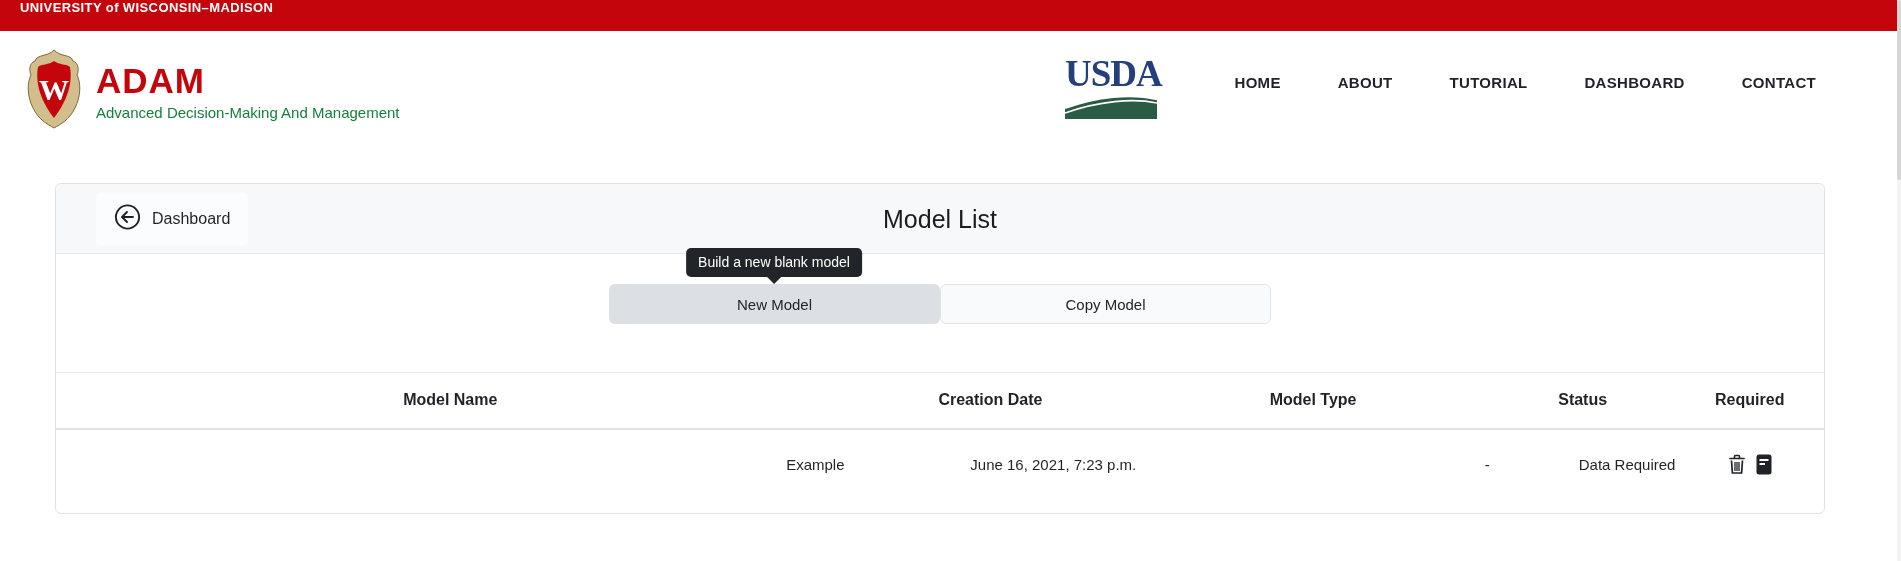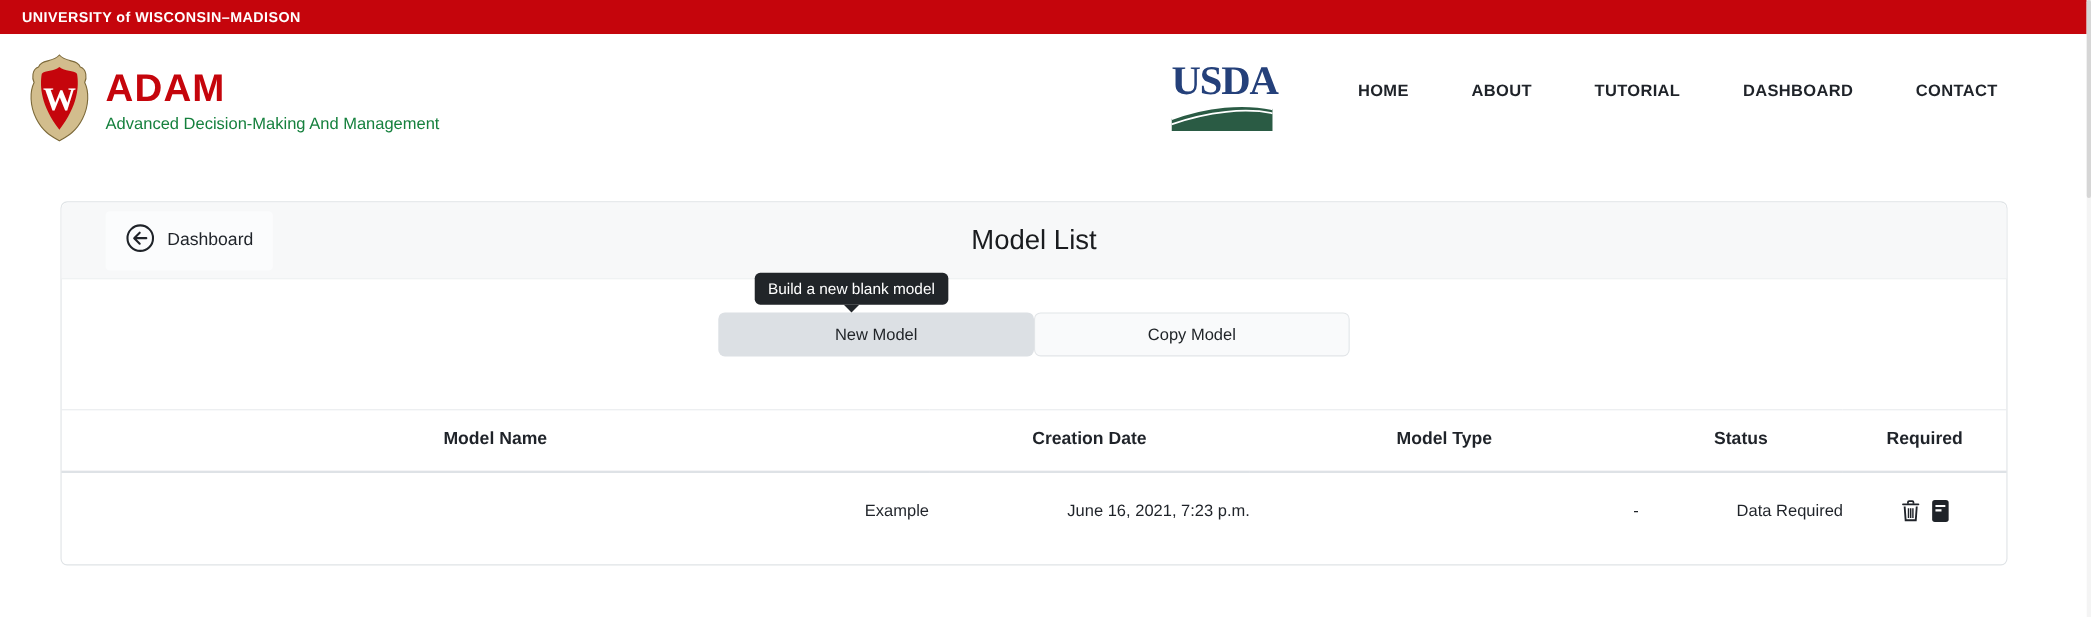--- a/index.html
+++ b/index.html
@@ -1,21 +1,21 @@
 <!DOCTYPE html>
 <html><head>
 <meta charset="utf-8">
 <style>
   * { box-sizing: border-box; margin: 0; padding: 0; }
   html,body { width:1901px; height:561px; background:#fff; overflow:hidden;
     font-family:"Liberation Sans", sans-serif; color:#212529; }
 
   
   .topbar { position:absolute; left:0; top:0; width:1897px; height:31px;
-    background:#c5050c; display:flex; align-items:center; }
+    background:#c5050c; display:flex; }
   .topbar span { color:#fff; font-weight:bold; font-size:13px; letter-spacing:.4px;
     padding-left:20px; }
 
   
   .header { position:absolute; left:0; top:31px; width:1897px; height:114px; background:#fff; }
 
   .brand { position:absolute; left:27px; top:17px; display:flex; align-items:center; }
   .brand-text { margin-left:15px; }
   .brand-title { color:#c5050c; font-size:35px; font-weight:bold; letter-spacing:1px; line-height:38px; }
   .brand-sub { color:#15803d; font-size:15px; margin-top:4px; }
@@ -42,21 +42,21 @@
   .back-btn { position:absolute; left:40px; top:50%; transform:translateY(-50%);
     display:flex; align-items:center; gap:11px; padding:11px 18px; background:#fbfcfd;
     border-radius:4px; cursor:pointer; }
   .back-btn span { font-size:16px; color:#1f2329; }
   .panel-title { position:absolute; left:0; right:0; top:50%; transform:translateY(-50%);
     text-align:center; font-size:25px; color:#1a1c1f; }
 
   
   .tabs-section { position:relative; height:102px; }
   .tabs { position:absolute; left:50%; top:30px; transform:translateX(-50%); display:flex; }
-  .tab { width:287px; height:40px; display:flex; align-items:center; justify-content:center;
+  .tab { width:331px; height:40px; display:flex; align-items:center; justify-content:center;
     font-size:15px; color:#212529; cursor:pointer; }
   .tab.active { background:#dce0e4; border-radius:6px; }
   .tab.inactive { background:#f9fafb; border:1px solid #e2e5e8; border-radius:6px; }
 
   .tooltip { position:absolute; top:-6px; left:50%;
     transform:translateX(calc(-50% - 166px)); background:#212529; color:#fff;
     font-size:14px; padding:6px 12px 7px; border-radius:5px; white-space:nowrap; z-index:5; }
   .tooltip:after { content:""; position:absolute; left:50%; bottom:-7px; margin-left:-7px;
     border:7px solid transparent; border-top-color:#212529; border-bottom-width:0; }
 

